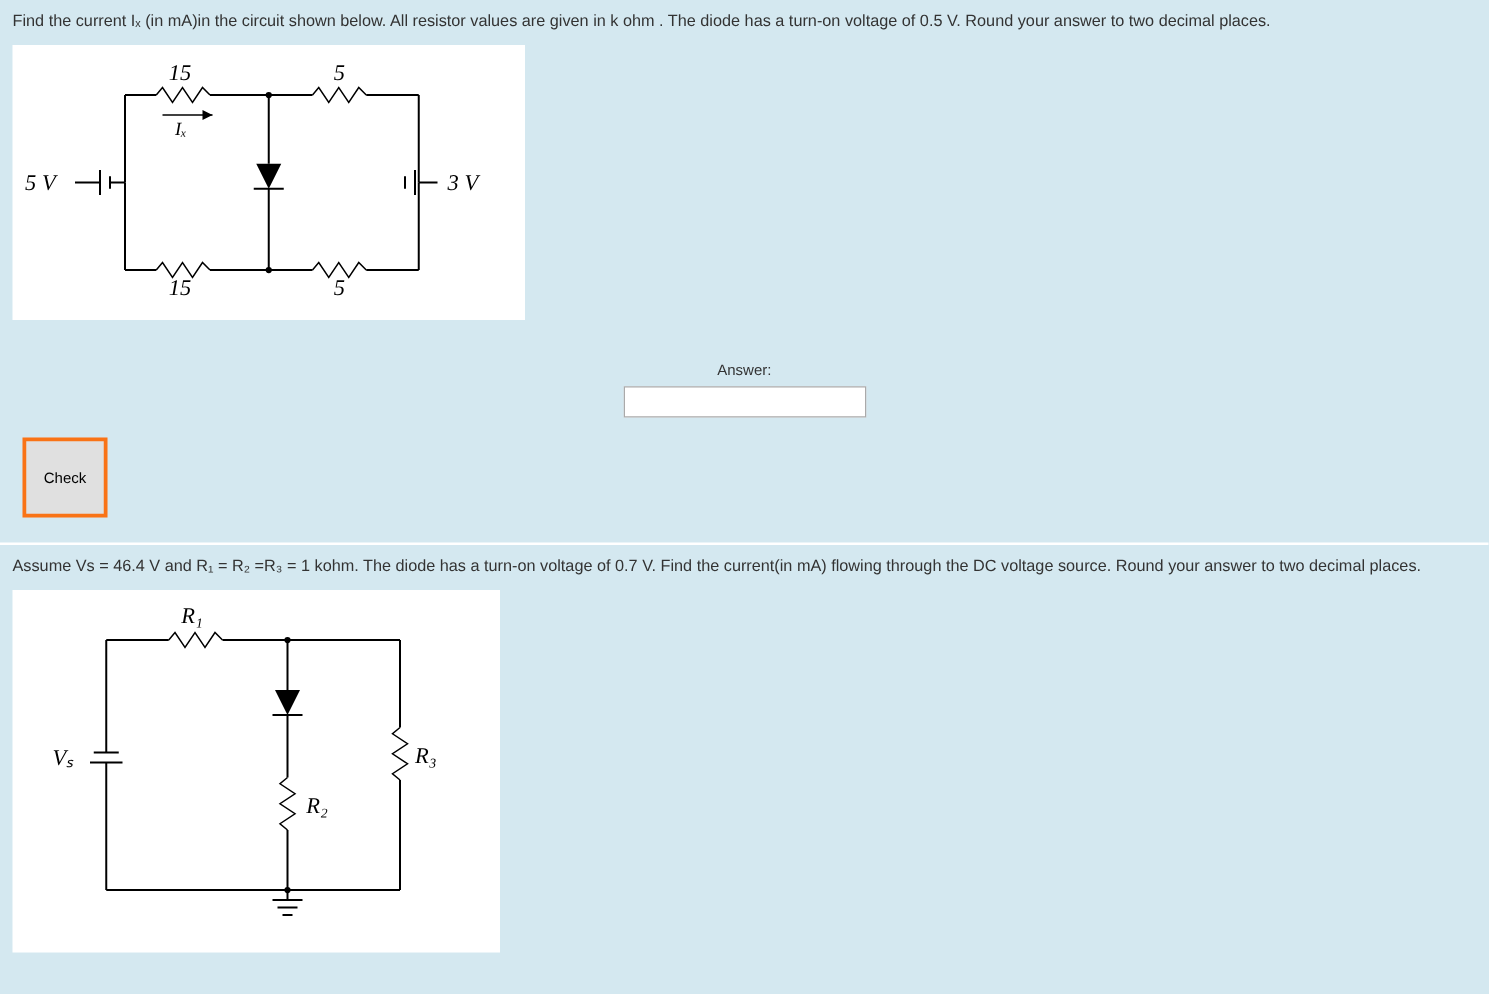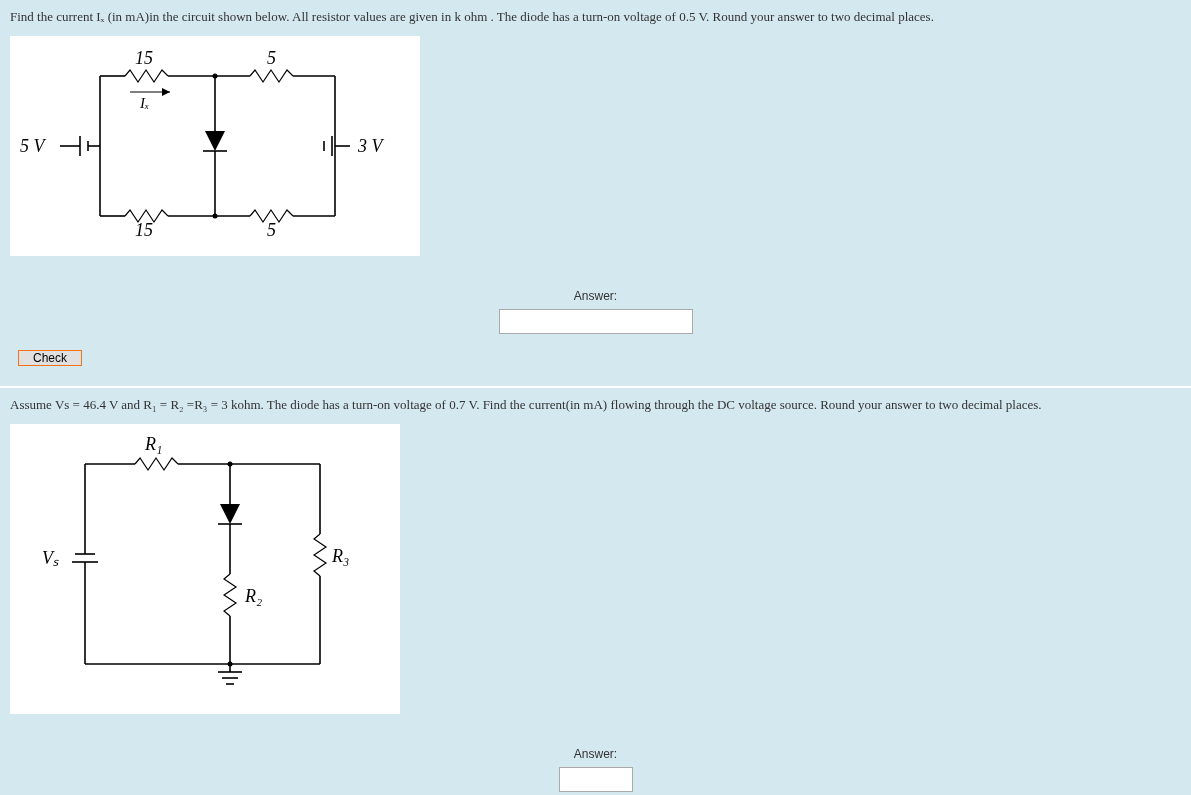--- a/index.html
+++ b/index.html
@@ -13,21 +13,20 @@
   .problem-block {
     padding: 8px 10px 20px 10px;
     border-bottom: 2px solid #fff;
   }
   .problem-block:last-child {
     border-bottom: none;
   }
   .question-text {
     margin: 0 0 10px 0;
     line-height: 1.4;
-    font-family: Liberation Serif, serif;
   }
   .circuit-box {
     background: #fff;
     display: inline-block;
     padding: 10px 20px 10px 10px;
     margin: 0 0 20px 0;
   }
   .answer-row {
     margin: 10px 0;
     display: flex;
@@ -41,23 +40,23 @@
   .answer-input {
     border: 1px solid #aaa;
     padding: 4px 6px;
     font-size: 13px;
     width: 180px;
     background:#fff;
   }
   .answer-input.small { width: 60px; }
   .check-btn {
     margin: 6px 0 0 8px;
-    padding: 0 14px;
+    padding: 22px 14px;
     background: #e0e0e0;
-    border: 1px solid #f97316;
+    border: 3px solid #f97316;
     font-size: 12px;
     cursor: pointer;
   }
   
   svg { display:block; }
   .wire { stroke:#000; stroke-width:1.6; fill:none; }
   .thin { stroke:#000; stroke-width:1.2; fill:none; }
   .fillblk { fill:#000; }
   .lbl { font-family: 'Times New Roman', serif; font-style: italic; font-size: 18px; }
   .lblsm { font-family: 'Times New Roman', serif; font-style: italic; font-size: 15px; }
@@ -122,21 +121,21 @@
   </div>
 
   <div class="answer-row">
     <span class="answer-label">Answer:</span>
     <input class="answer-input" type="text" style="">
   </div>
   <button class="check-btn">Check</button>
 </div>
 
 <div class="problem-block">
-  <p class="question-text">Assume Vs = 46.4 V and R₁ = R₂ =R₃ = 3 kohm. The diode has a turn-on voltage of 0.7 V. Find the current(in mA) flowing through the DC voltage source.  Round your answer to two decimal places.</p>
+  <p class="question-text">Assume Vs = 46.4 V and R₁ = R₂ =R₃ = 1 kohm. The diode has a turn-on voltage of 0.7 V. Find the current(in mA) flowing through the DC voltage source.  Round your answer to two decimal places.</p>
 
   <div class="circuit-box">
     <svg width="360" height="270" viewBox="0 0 360 270">
 
       <line class="wire" x1="65" y1="30" x2="65" y2="120"></line>
       <line class="wire" x1="55" y1="120" x2="75" y2="120"></line>
       <line class="wire" x1="52" y1="128" x2="78" y2="128" stroke-width="3"></line>
       <line class="wire" x1="65" y1="128" x2="65" y2="230"></line>
       <text class="lbl" x="22" y="130">Vₛ</text>
 

